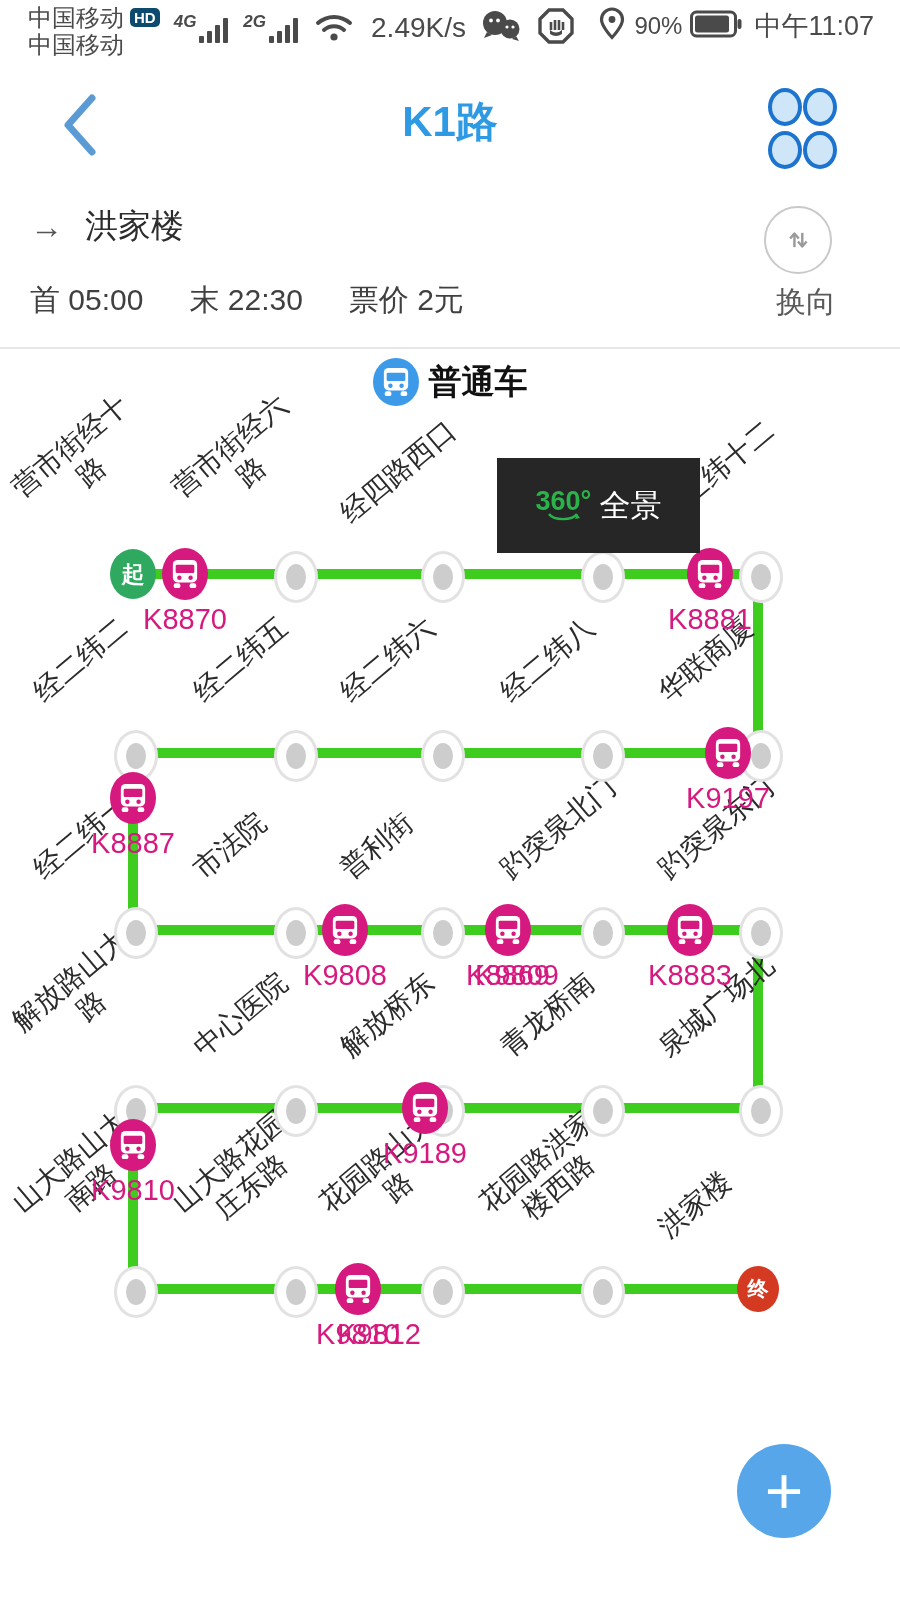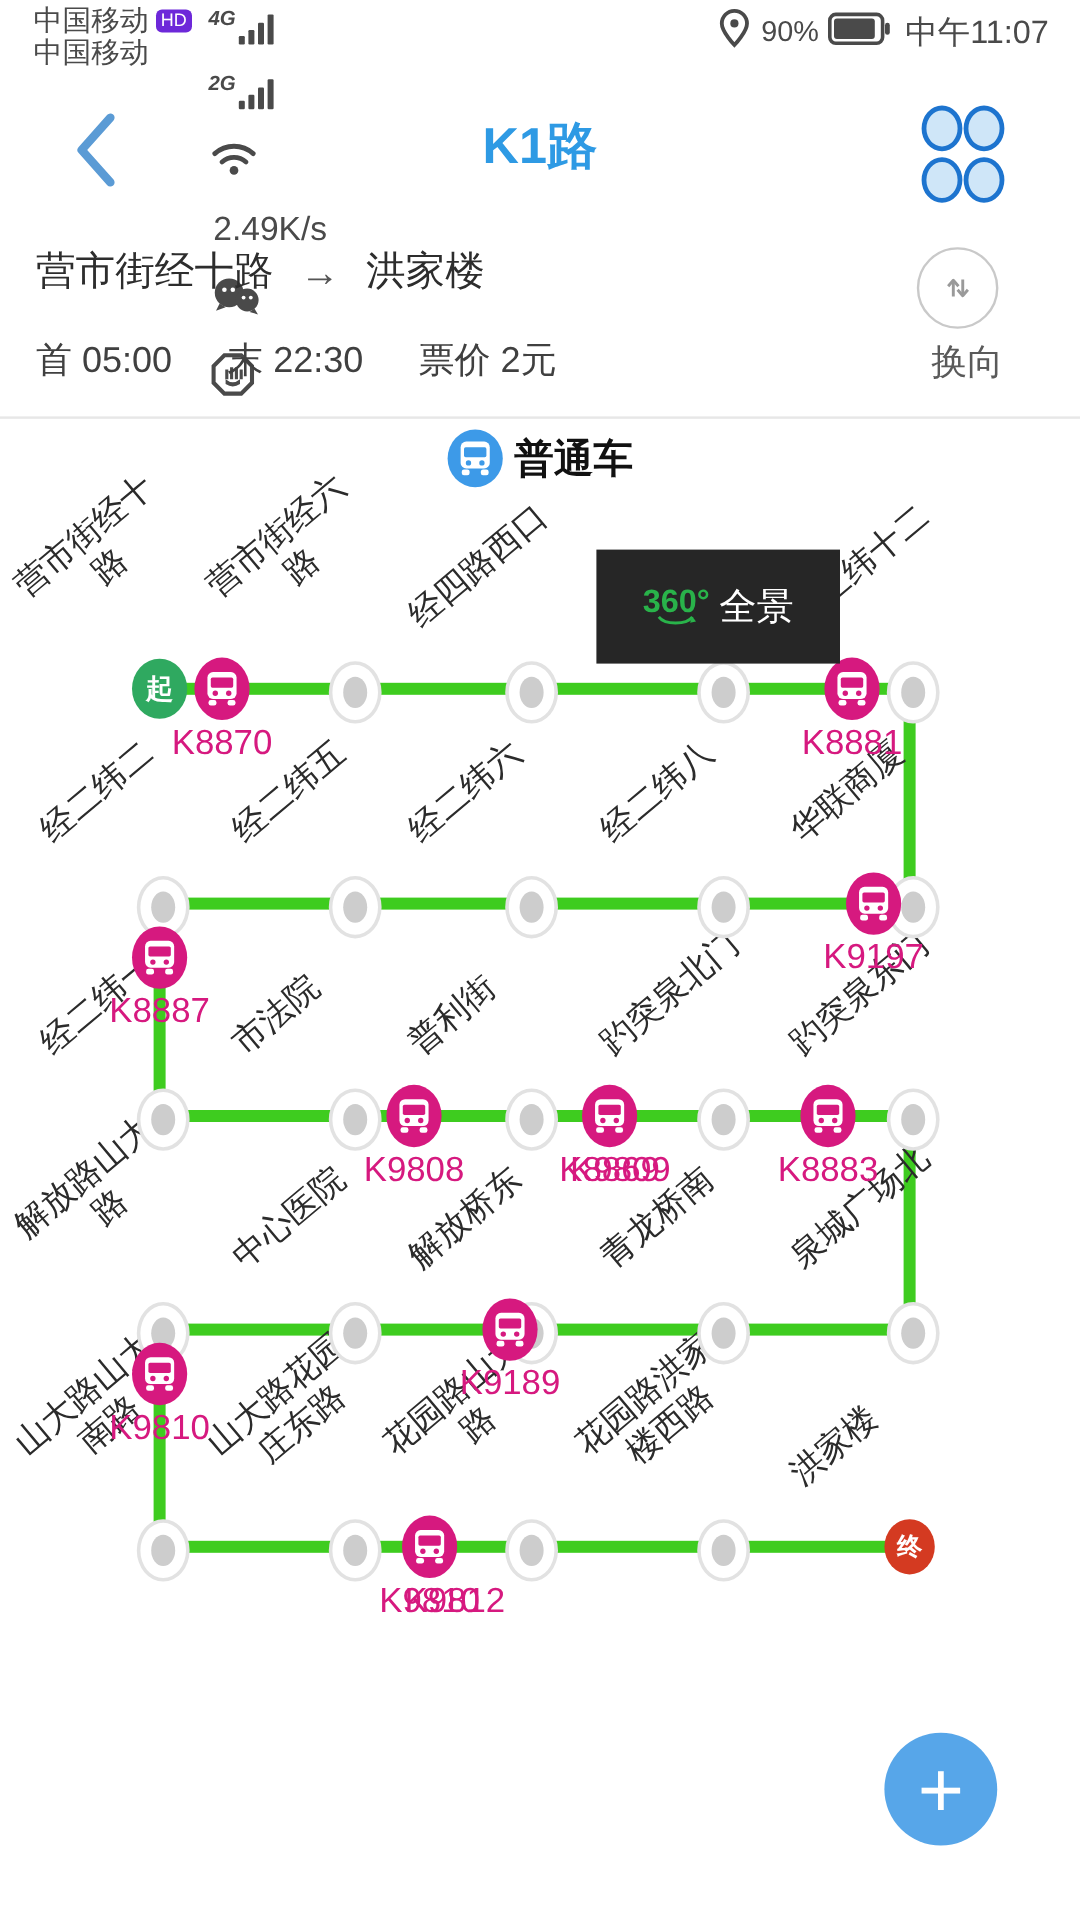--- a/index.html
+++ b/index.html
@@ -2,22 +2,22 @@
 <html><head>
 <meta charset="utf-8">
 <style>
   html,body{margin:0;padding:0;}
   body{width:900px;height:1600px;position:relative;overflow:hidden;background:#fff;
        font-family:"Liberation Sans","DejaVu Sans",sans-serif;color:#333;}
   
   #status-bar{position:absolute;left:0;top:0;width:900px;height:62px;display:flex;align-items:flex-start;color:#4a4a4a;}
   #sb-left{margin-left:28px;margin-top:4px;line-height:27px;font-size:24px;}
   #sb-left .row1{display:flex;align-items:center;gap:6px;}
-  .hd-badge{background:#6d28d9;color:#fff;font-size:15px;font-weight:normal;border-radius:5px;padding:1px 4px;line-height:17px;}
-  #sb-icons{display:flex;align-items:flex-start;gap:22px;margin-left:14px;margin-top:6px;flex-direction:column;}
+  .hd-badge{background:#0c4a6e;color:#fff;font-size:15px;font-weight:bold;border-radius:5px;padding:1px 4px;line-height:17px;}
+  #sb-icons{display:flex;align-items:center;gap:12px;margin-left:14px;margin-top:6px;}
   .net{display:flex;align-items:flex-start;}
   .net-label{font-size:17px;font-weight:bold;margin:0 1px 0 0;}
   #sb-speed{font-size:28px;margin-left:4px;}
   #sb-right{position:absolute;right:26px;top:6px;display:flex;align-items:center;gap:8px;}
   #sb-pct{font-size:24px;}
   #sb-time{font-size:27px;margin-left:4px;}
   svg.sbicon{fill:#4a4a4a;}
   
   #app-header{position:absolute;left:0;top:80px;width:900px;height:90px;}
   #back-btn{position:absolute;left:58px;top:12px;width:50px;height:66px;}
@@ -148,21 +148,20 @@
   <div id="page-title">K1路</div>
   <div id="grid-btn">
       <i></i>
       <i></i>
       <i></i>
       <i></i>
     </div>
 </div>
 
 <div id="route-line1">
-  <span>营市街经十路</span>
   <span class="arr">→</span>
   <span>洪家楼</span>
 </div>
 <div id="route-line2">
   <span>首 05:00</span>
   <span>末 22:30</span>
   <span>票价 2元</span>
 </div>
 <div id="reverse-btn">
   <svg width="40" height="40" viewBox="0 0 56 56">

